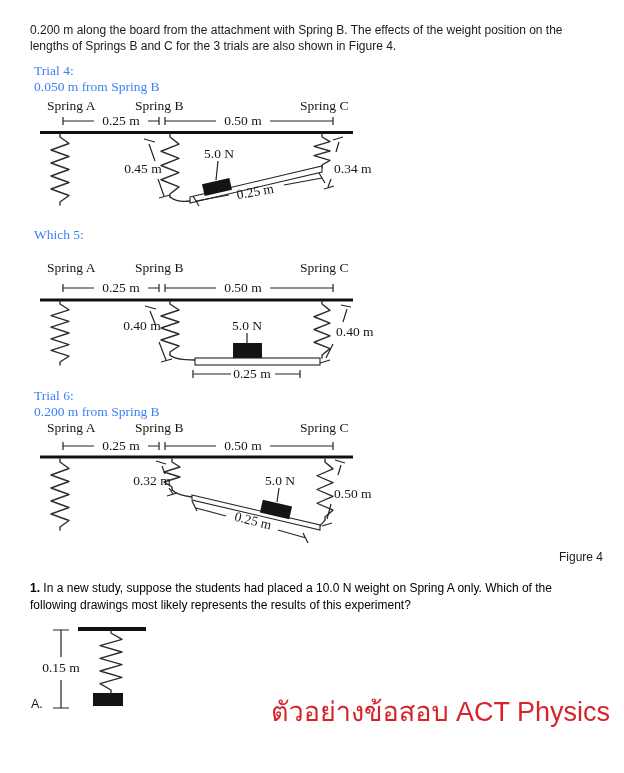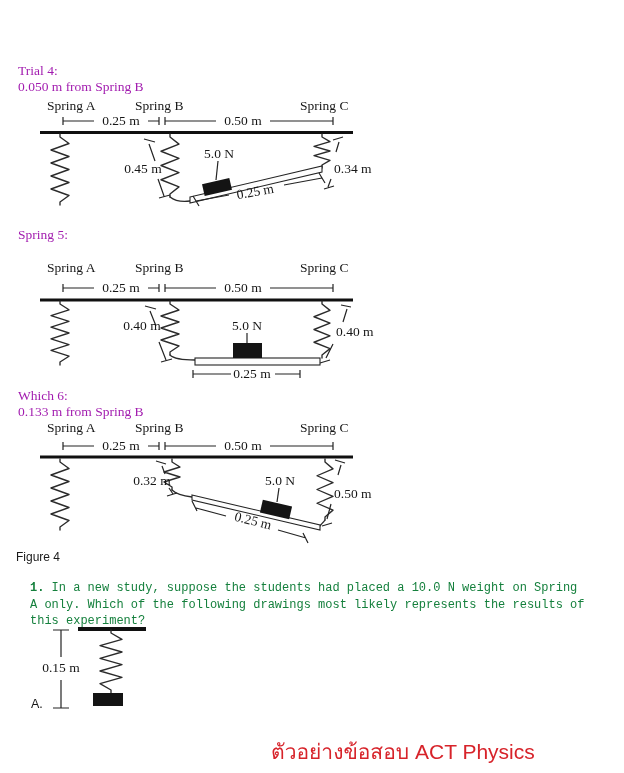--- a/index.html
+++ b/index.html
@@ -1,39 +1,40 @@
 <!DOCTYPE html>
 <html><head>
 <meta charset="utf-8">
 <style>
   html,body{margin:0;padding:0;background:#fff;}
   .page{position:relative;width:624px;height:773px;background:#ffffff;overflow:hidden;
         font-family:"Liberation Sans",sans-serif;color:#1d1d1d;}
   .intro{position:absolute;left:30px;top:23px;width:558px;font-size:12px;line-height:15.5px;color:#1a1a1a;}
-  .trial-title,.trial-sub{position:absolute;left:18px;font-family:"Liberation Serif",serif;
-        font-size:13.5px;line-height:16px;color:#a21caf;white-space:nowrap;}
+  .trial-title,.trial-sub{position:absolute;left:34px;font-family:"Liberation Serif",serif;
+        font-size:13.5px;line-height:16px;color:#3b82f6;white-space:nowrap;}
   svg.diagram{position:absolute;left:0;display:block;}
   svg text{font-family:"Liberation Serif",serif;font-size:13.5px;fill:#161616;}
   svg text.sans{font-family:"Liberation Sans",sans-serif;font-size:12.5px;}
   .k{stroke:#242424;stroke-width:1.2;fill:none;}
   .thick{stroke:#101010;stroke-width:3.2;fill:none;}
   .thick4{stroke:#101010;stroke-width:4;fill:none;}
   .spring{stroke:#2b2b2b;stroke-width:1.35;fill:none;stroke-linejoin:round;stroke-linecap:round;}
   .board{fill:#fdfdfd;stroke:#242424;stroke-width:1.1;}
   .wt{fill:#141414;stroke:none;}
-  .figure-caption{position:absolute;top:550px;left:16px;width:599px;text-align:left;font-size:12px;color:#1a1a1a;}
-  .question{position:absolute;left:30px;top:580px;width:558px;font-size:12px;line-height:16.5px;color:#15803d;font-family:Liberation Mono, monospace;}
+  .figure-caption{position:absolute;top:550px;left:4px;width:599px;text-align:right;font-size:12px;color:#1a1a1a;}
+  .question{position:absolute;left:30px;top:580px;width:558px;font-size:12px;line-height:16.5px;color:#000000;}
   .qnum{font-weight:700;}
-  .watermark{position:absolute;left:271px;top:737px;font-size:21px;line-height:30px;white-space:nowrap;text-align:right;}
+  .watermark{position:absolute;left:271px;top:697px;font-size:27px;line-height:30px;white-space:nowrap;text-align:right;}
 </style>
 </head>
 <body>
 
 <div class="page">
 
+  <div class="intro">0.200 m along the board from the attachment with Spring B. The effects of the weight position on the lengths of Springs B and C for the 3 trials are also shown in Figure 4.</div>
 
   <div class="trial-title" style="top:63px">Trial 4:</div>
   <div class="trial-sub" style="top:79px">0.050 m from Spring B</div>
   <svg class="diagram" style="top:97px" width="624" height="122" viewBox="0 0 624 122">
     <text x="47" y="13">Spring A</text>
     <text x="135" y="13">Spring B</text>
     <text x="300" y="13">Spring C</text>
     <g class="k">
       <path d="M63,20 V28 M159,20 V28 M165,20 V28 M333,20 V28 M63,24 H94 M148,24 H159 M165,24 H216 M270,24 H333"></path>
     </g>
@@ -55,21 +56,21 @@
     <g class="k">
       <path d="M333,43 L343,40 M339,45 L336,55 M331,82 L328,90 M324,92 L334,89"></path>
     </g>
     <text x="334" y="76">0.34 m</text>
     <g class="k">
       <path d="M196,104 L229,98 M284,88 L322,81 M193,99 L199,109 M319,76 L325,86"></path>
     </g>
     <text x="256" y="99" text-anchor="middle" transform="rotate(-10 256 99)">0.25 m</text>
   </svg>
 
-  <div class="trial-title" style="top:227px">Spring 5:</div>
+  <div class="trial-title" style="top:227px">Which 5:</div>
   <svg class="diagram" style="top:260px" width="624" height="125" viewBox="0 0 624 125">
     <text x="47" y="12">Spring A</text>
     <text x="135" y="12">Spring B</text>
     <text x="300" y="12">Spring C</text>
     <g class="k">
       <path d="M63,24 V32 M159,24 V32 M165,24 V32 M333,24 V32 M63,28 H94 M148,28 H159 M165,28 H216 M270,28 H333"></path>
     </g>
     <text x="121" y="32" text-anchor="middle">0.25 m</text>
     <text x="243" y="32" text-anchor="middle">0.50 m</text>
     <line class="thick" x1="40" y1="40" x2="353" y2="40"></line>
@@ -88,22 +89,22 @@
     <g class="k">
       <path d="M341,45 L351,47 M347,49 L343,62 M333,84 L326,98 M320,103 L330,100"></path>
     </g>
     <text x="336" y="76">0.40 m</text>
     <g class="k">
       <path d="M193,110 V118 M300,110 V118 M193,114 H231 M275,114 H300"></path>
     </g>
     <text x="252" y="118" text-anchor="middle">0.25 m</text>
   </svg>
 
-  <div class="trial-title" style="top:388px">Which 6:</div>
-  <div class="trial-sub" style="top:404px">0.133 m from Spring B</div>
+  <div class="trial-title" style="top:388px">Trial 6:</div>
+  <div class="trial-sub" style="top:404px">0.200 m from Spring B</div>
   <svg class="diagram" style="top:422px" width="624" height="125" viewBox="0 0 624 125">
     <text x="47" y="10">Spring A</text>
     <text x="135" y="10">Spring B</text>
     <text x="300" y="10">Spring C</text>
     <g class="k">
       <path d="M63,20 V28 M159,20 V28 M165,20 V28 M333,20 V28 M63,24 H94 M148,24 H159 M165,24 H216 M270,24 H333"></path>
     </g>
     <text x="121" y="28" text-anchor="middle">0.25 m</text>
     <text x="243" y="28" text-anchor="middle">0.50 m</text>
     <line class="thick" x1="40" y1="35" x2="353" y2="35"></line>

